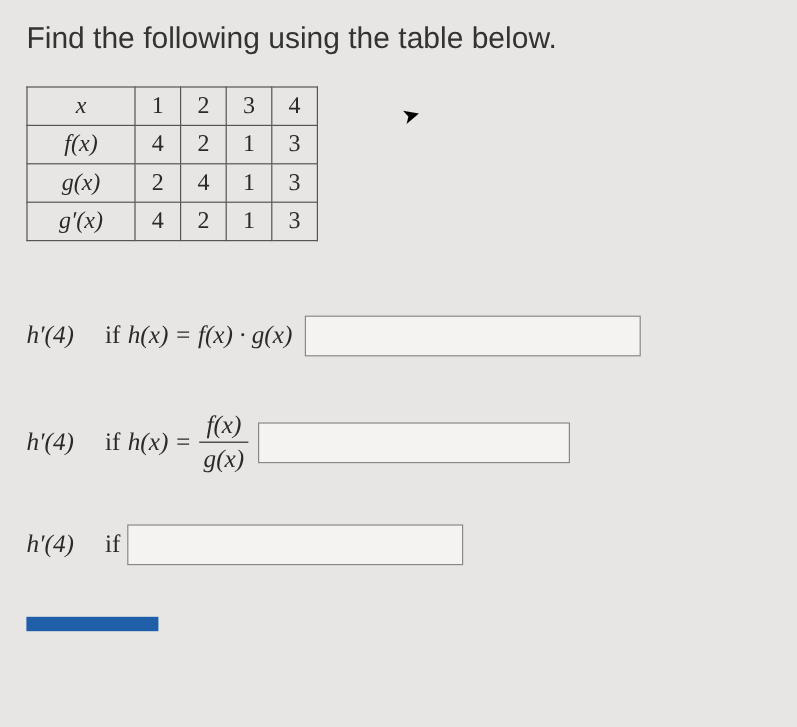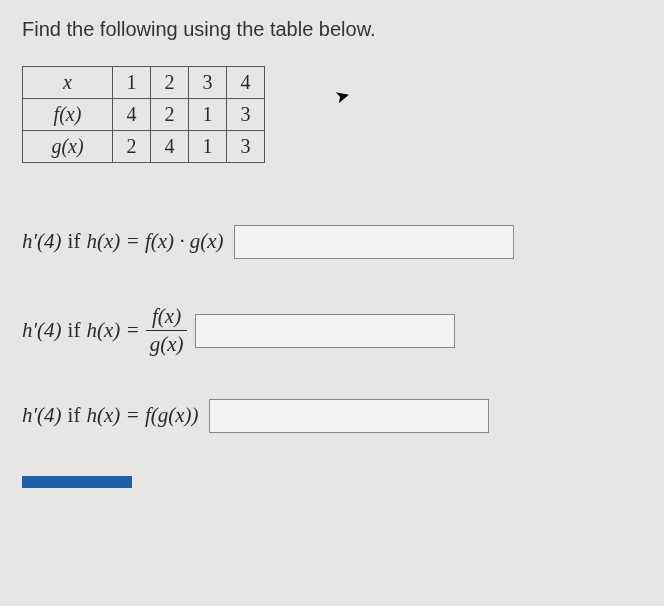--- a/index.html
+++ b/index.html
@@ -10,21 +10,21 @@
     body {
       width: 664px;
       height: 606px;
       background: #e8e6e4;
       font-family: 'Times New Roman', serif;
       padding: 18px 22px;
       color: #2a2a2a;
       position: relative;
     }
     .instruction {
-      font-size: 20px;
+      font-size: 25px;
       font-family: Arial, sans-serif;
       color: #333;
       margin-bottom: 25px;
     }
     .data-table {
       border-collapse: collapse;
       margin-bottom: 50px;
     }
     .data-table td, .data-table th {
       border: 1px solid #555;
@@ -45,21 +45,21 @@
     }
     .question-row {
       display: flex;
       align-items: center;
       margin-bottom: 32px;
       font-size: 21px;
       font-style: italic;
       font-family: 'Times New Roman', serif;
     }
     .question-row .prefix {
-      margin-right: 0;
+      margin-right: 20px;
     }
     .question-row .iftext {
       font-style: normal;
       margin: 16px 6px;
     }
     .question-row .expr {
       margin-right: 10px;
       font-family: Liberation Serif, serif;
     }
     .answer-box {
@@ -126,20 +126,27 @@
     <td>1</td>
     <td>3</td>
   </tr>
   <tr>
     <td class="row-header">g(x)</td>
     <td>2</td>
     <td>4</td>
     <td>1</td>
     <td>3</td>
   </tr>
+  <tr>
+    <td class="row-header">g′(x)</td>
+    <td>4</td>
+    <td>2</td>
+    <td>1</td>
+    <td>3</td>
+  </tr>
 </tbody>
   </table>
 
 <div class="cursor">➤</div>
 
 <div class="question-row">
   <span class="prefix">h′(4)</span>
   <span class="iftext">if</span>
   <span class="expr">h(x) = f(x) · g(x)</span>
   <input class="answer-box" type="text" style="">
@@ -152,17 +159,16 @@
   <span class="frac">
     <span class="num">f(x)</span>
     <span class="den">g(x)</span>
   </span>
   <input class="answer-box" style="width: 260px;" type="text">
 </div>
 
 <div class="question-row">
   <span class="prefix">h′(4)</span>
   <span class="iftext">if</span>
-  <span class="expr">h(x) = f(g(x))</span>
   <input class="answer-box" type="text" style="">
 </div>
 
 <div class="btn-stub"></div>
 
 </body></html>

